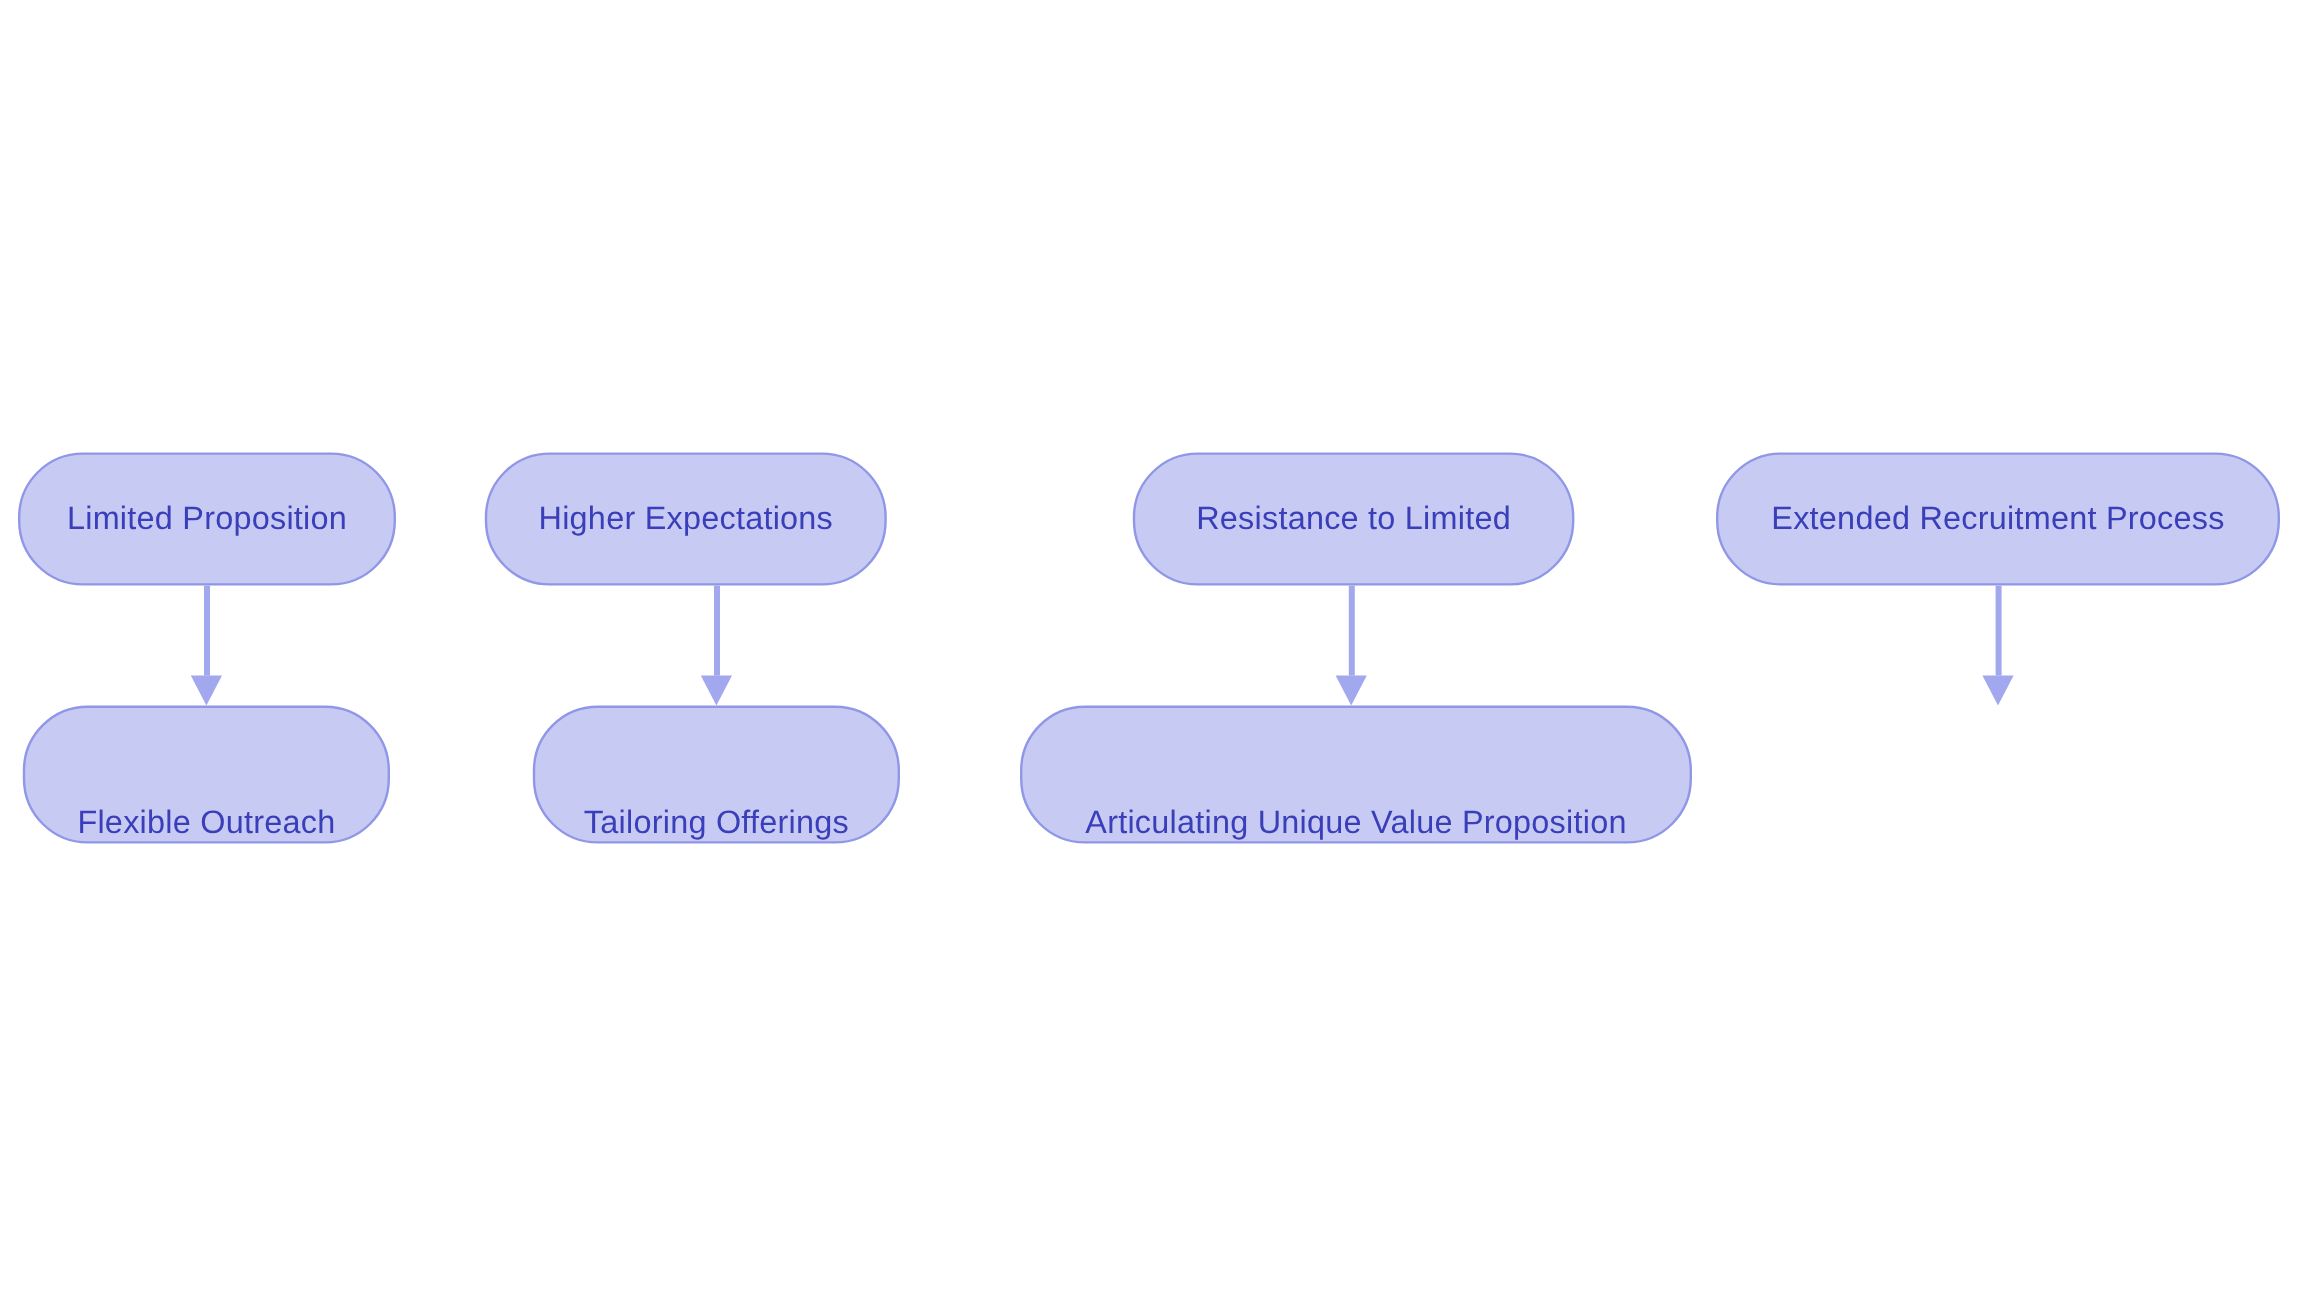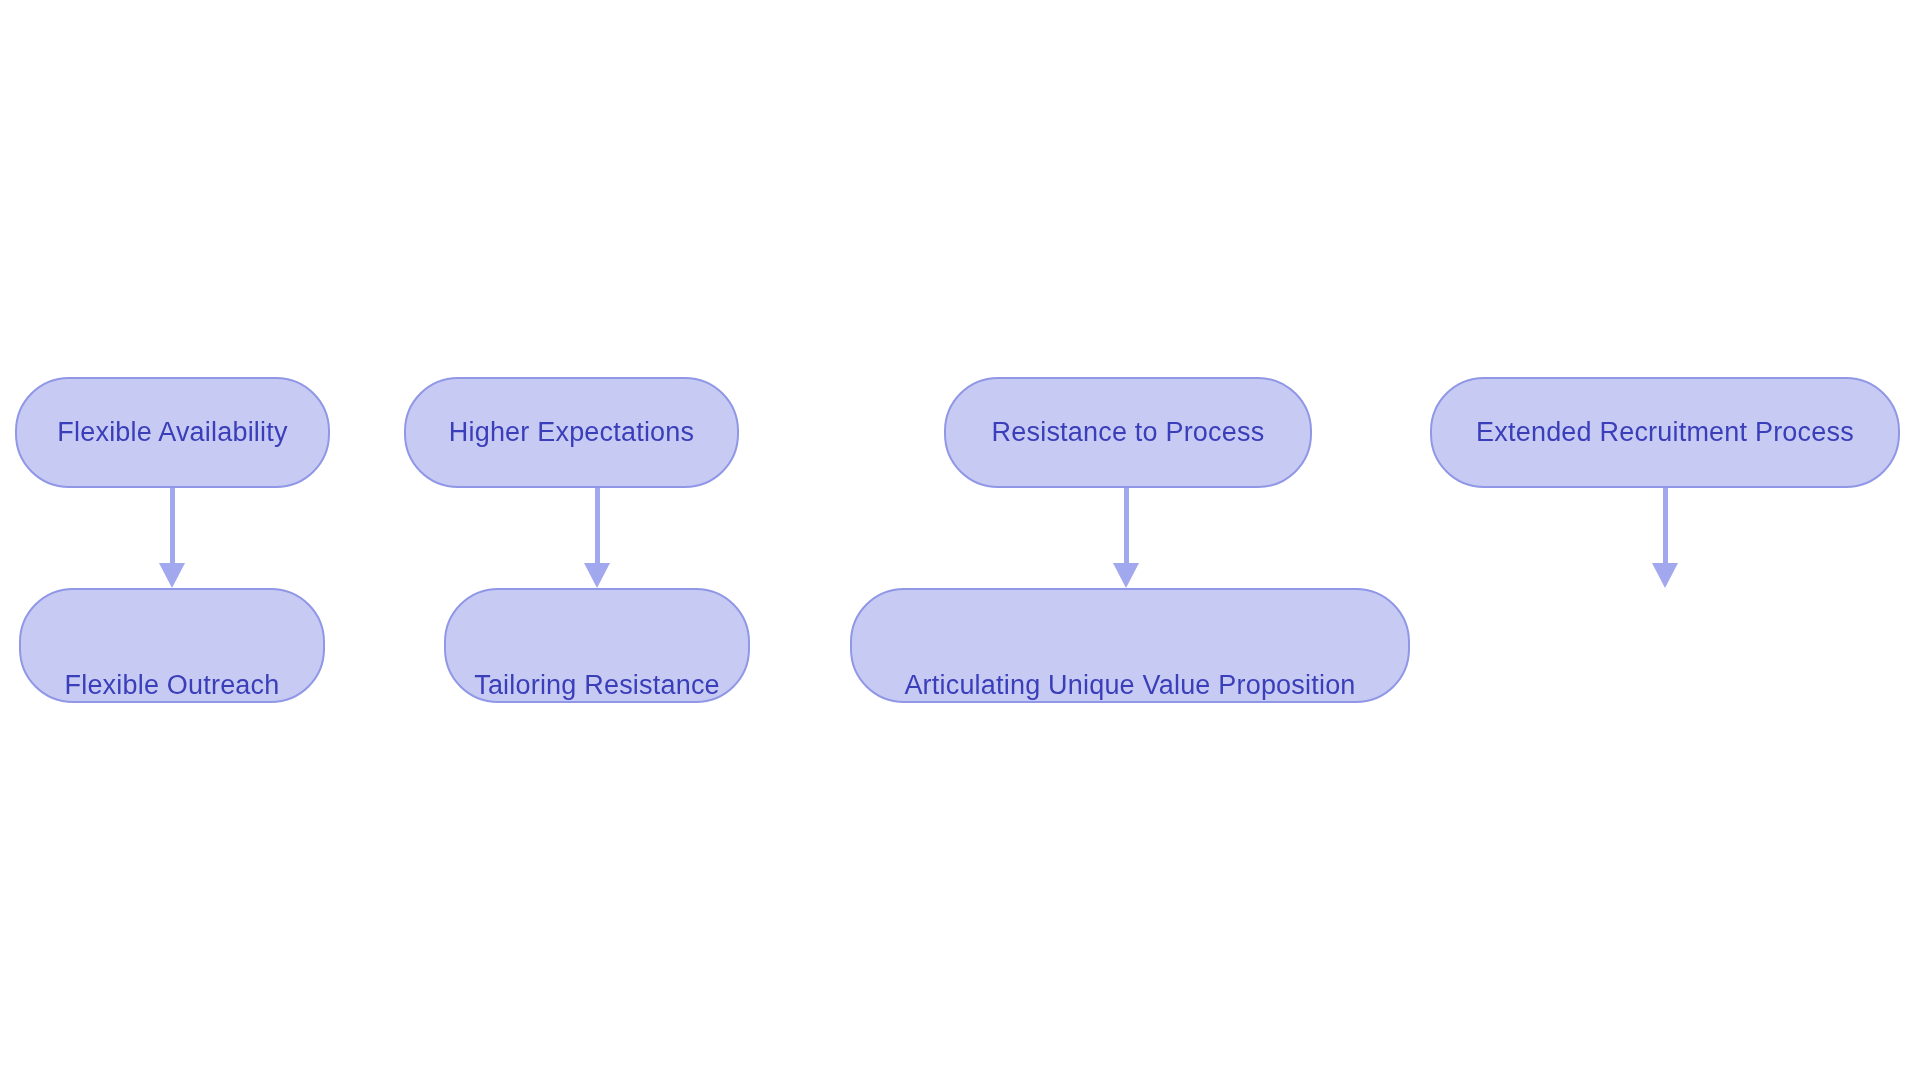--- a/index.html
+++ b/index.html
@@ -70,43 +70,43 @@
     border-right: 13px solid transparent;
     border-top: 25px solid var(--arrow, #a1a8ee);
   }
 </style>
 </head>
 <body>
 
 <div class="canvas">
 
   <div class="node row-top n1">
-    <span>Flexible Availability</span>
+    <span>Limited Proposition</span>
   </div>
   <div class="arrow a1">
     <div class="shaft"></div>
     <div class="head"></div>
   </div>
   <div class="node row-bottom n2">
     <span>Flexible Outreach</span>
   </div>
 
   <div class="node row-top n3">
     <span>Higher Expectations</span>
   </div>
   <div class="arrow a2">
     <div class="shaft"></div>
     <div class="head"></div>
   </div>
   <div class="node row-bottom n4">
-    <span>Tailoring Resistance</span>
+    <span>Tailoring Offerings</span>
   </div>
 
   <div class="node row-top n5">
-    <span>Resistance to Process</span>
+    <span>Resistance to Limited</span>
   </div>
   <div class="arrow a3">
     <div class="shaft"></div>
     <div class="head"></div>
   </div>
   <div class="node row-bottom n6">
     <span>Articulating Unique Value Proposition</span>
   </div>
 
   <div class="node row-top n7">

